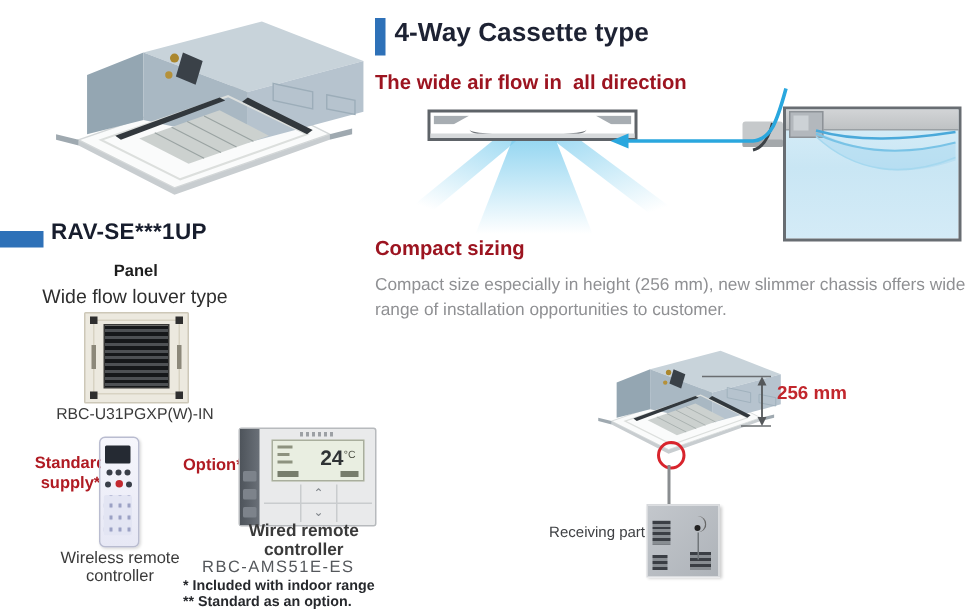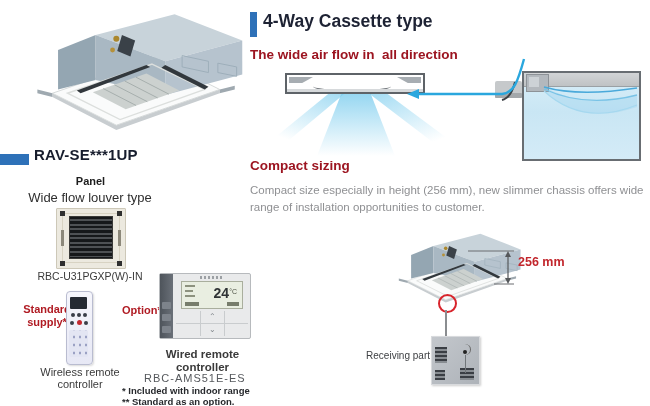--- a/index.html
+++ b/index.html
@@ -26,36 +26,36 @@
   .option-label{left:122px;top:304px;}
 
   .wireless-remote{left:66px;top:291px;width:25px;height:72px;background:linear-gradient(180deg,#f6f6fc,#e7e8f5);
      border:1px solid #b9bcd0;border-radius:4px;box-shadow:1px 1px 2px rgba(0,0,0,.15);}
   .wireless-remote .scr{position:absolute;left:3px;top:5px;width:17px;height:12px;background:#252a33;border-radius:1px;}
   .wireless-remote .dot{position:absolute;width:4px;height:4px;border-radius:50%;background:#3a3f49;}
   .wireless-remote .red-dot{position:absolute;left:10px;top:28px;width:5px;height:5px;border-radius:50%;background:#c3282f;}
   .wireless-remote .pad{position:absolute;left:2px;top:38px;width:19px;height:27px;background:#e3e5f3;border-radius:2px;
      background-image:radial-gradient(#9ba1c4 1px,transparent 1.3px);background-size:6px 8px;background-position:2px 3px;}
 
-  .wired-remote{left:159px;top:273px;width:90px;height:64px;background:#e9eaeb;border:1px solid #b7babd;border-radius:2px;}
+  .wired-remote{left:159px;top:285px;width:90px;height:64px;background:#e9eaeb;border:1px solid #b7babd;border-radius:2px;}
   .wired-remote .strip{position:absolute;left:0;top:0;width:13px;height:100%;background:linear-gradient(90deg,#4e545b,#6a7078);}
   .wired-remote .sbtn{position:absolute;left:2px;width:9px;height:7px;background:#7d838b;border-radius:1px;}
   .wired-remote .logo{position:absolute;left:40px;top:2px;width:22px;height:3px;
      background:repeating-linear-gradient(90deg,#9ca0a4 0 2px,transparent 2px 4px);}
   .wired-remote .lcd{position:absolute;left:21px;top:7px;width:60px;height:26px;background:#e9eee1;border:1px solid #a9ae9d;}
   .wired-remote .temp{position:absolute;right:13px;top:3px;font-size:14px;font-weight:bold;color:#2f3335;}
   .wired-remote .tunit{position:absolute;right:5px;top:6px;font-size:7px;color:#4c5044;}
   .wired-remote .gl{position:absolute;background:#8d927f;}
   .wired-remote .grid-v{position:absolute;top:37px;bottom:2px;width:1px;background:#c9ccce;}
   .wired-remote .grid-h{position:absolute;left:16px;right:2px;top:49px;height:1px;background:#c9ccce;}
   .wired-remote .chev{position:absolute;font-size:8px;color:#82878c;line-height:8px;}
 
   .wireless-caption{left:34px;top:366px;width:92px;text-align:center;font-size:11px;color:#3a3a3a;line-height:12px;}
   .wired-caption{left:150px;top:348px;width:105px;text-align:center;font-size:11.5px;font-weight:bold;color:#3a3a3a;line-height:13px;}
-  .wired-code{left:144px;top:372px;width:125px;font-size:11px;color:#55585c;letter-spacing:1px;}
+  .wired-code{left:123px;top:372px;width:125px;text-align:center;font-size:11px;color:#55585c;letter-spacing:1px;}
   .footnote{left:122px;font-size:9.5px;font-weight:bold;color:#26282c;}
 
   
   .title-bar{left:250px;top:12px;width:7px;height:25px;background:#2e71b8;}
   .page-title{left:263px;top:11px;font-size:17.5px;font-weight:bold;color:#1d2233;}
   .red-heading{font-size:13.5px;font-weight:bold;color:#9c1420;white-space:pre-wrap;}
   .airflow-heading{left:250px;top:47px;}
   .compact-heading{left:250px;top:158px;}
   .compact-body{left:250px;top:182px;width:398px;font-size:11.5px;color:#8f9093;line-height:16.5px;}
 

